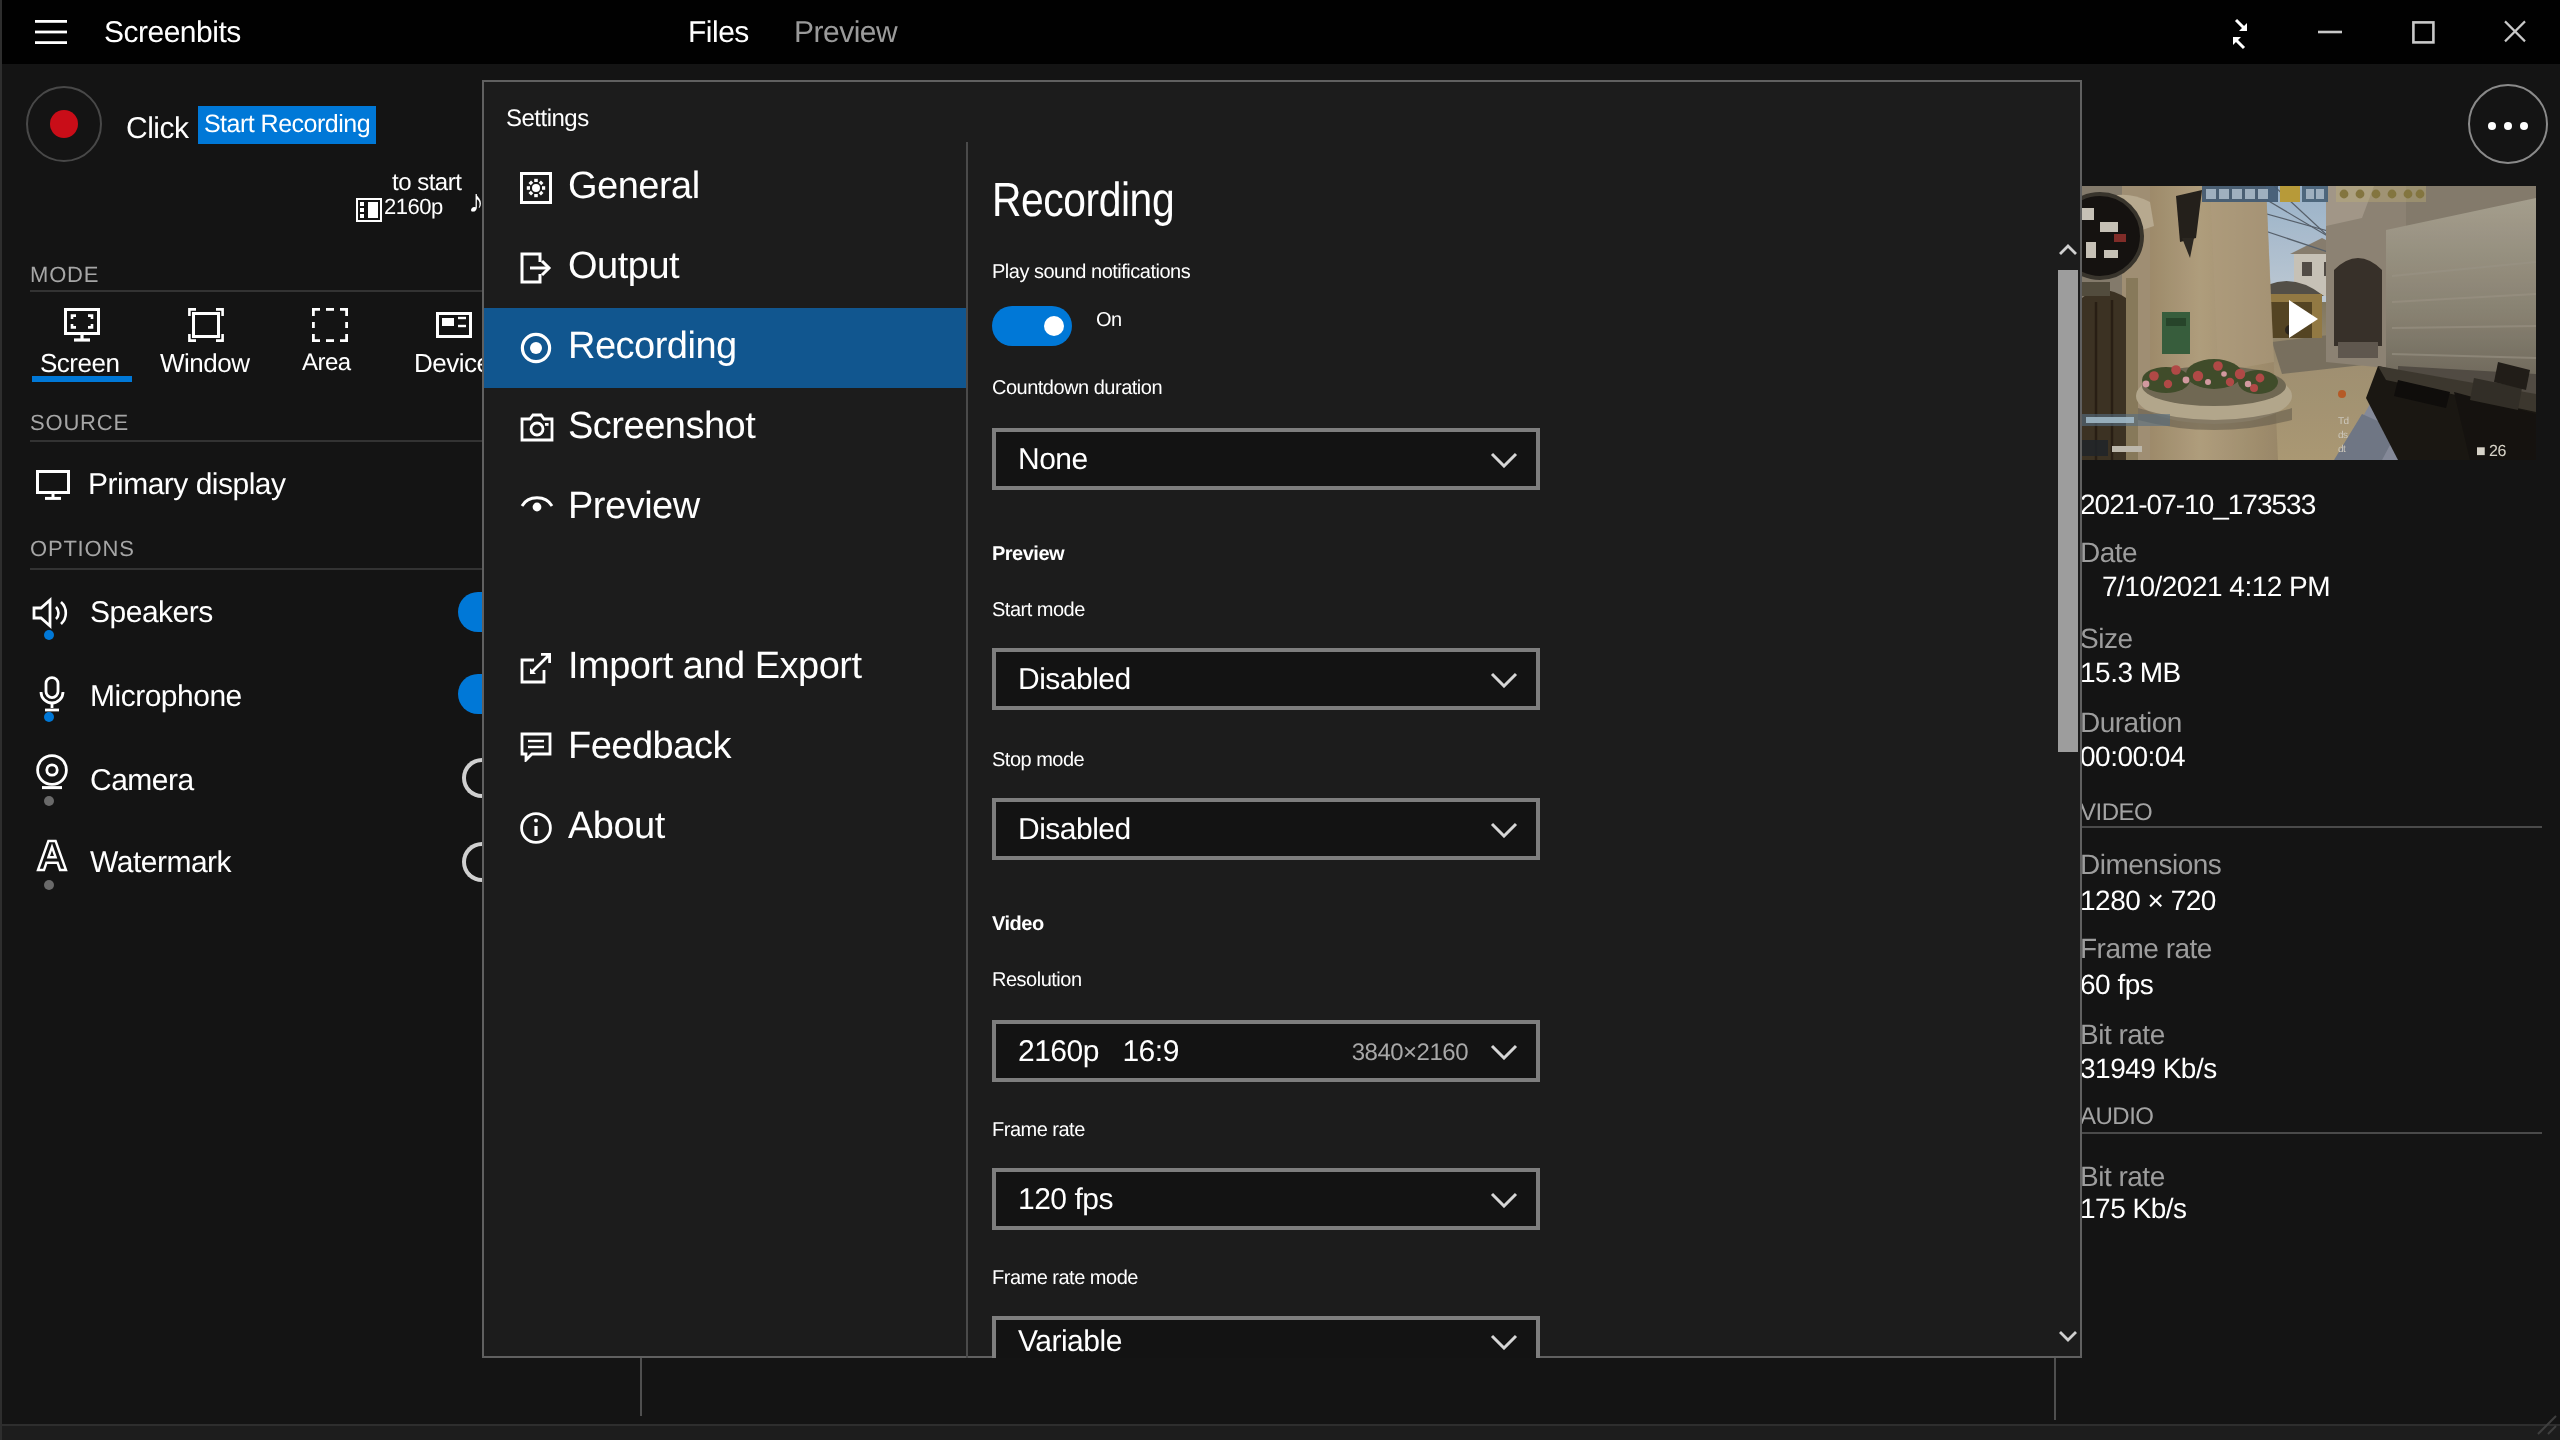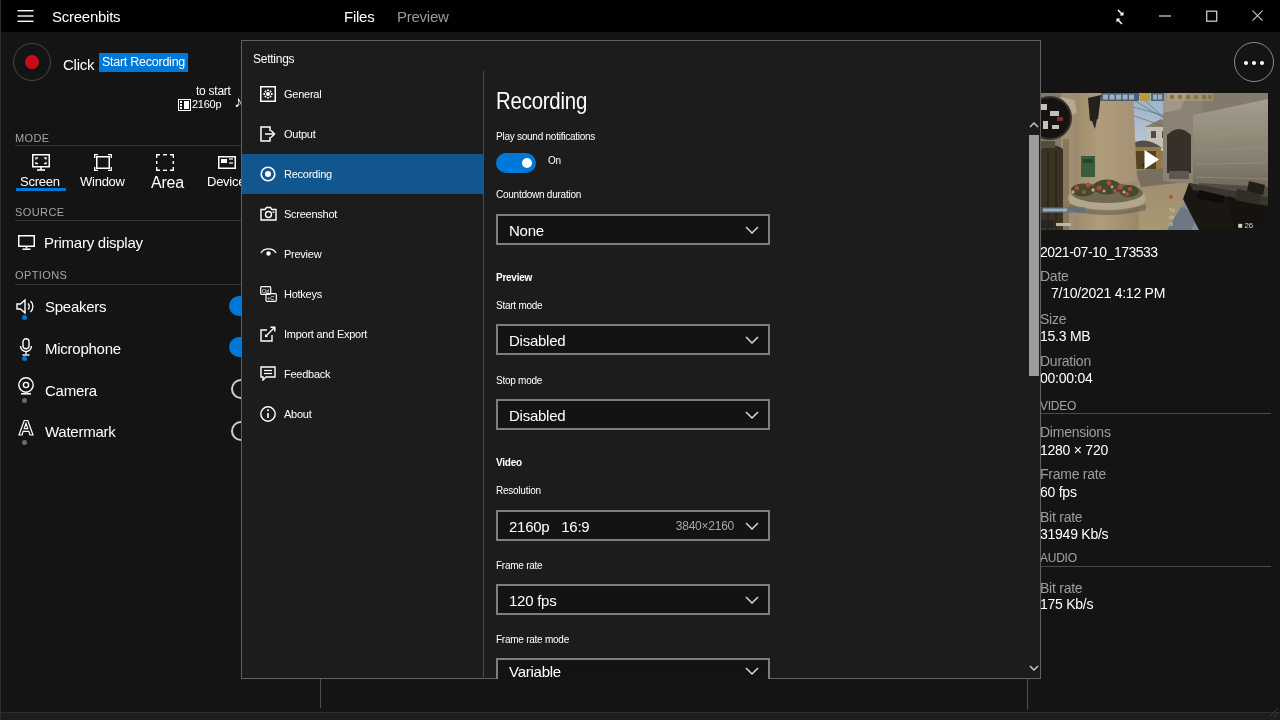--- a/index.html
+++ b/index.html
@@ -12,21 +12,21 @@
   .tb-txt { position:absolute; font-size:15px; color:#fff; }
   
   .seclabel { position:absolute; font-size:11px; color:#a6a6a6; letter-spacing:0.4px; }
   .hline { position:absolute; height:1px; background:#333; }
   .ltxt { position:absolute; font-size:15px; color:#fff; }
   .graydot { position:absolute; width:5px; height:5px; border-radius:50%; }
   
   #dialog { left:240px; top:40px; width:800px; height:639px; background:#1c1c1c;
     border:1px solid #606060; }
   .navitem { position:absolute; left:0; width:241px; height:40px; color:#fff; }
-  .navitem .lbl { position:absolute; left:42px; top:50%; transform:translateY(-50%); font-size:11px; }
+  .navitem .lbl { position:absolute; left:42px; top:50%; transform:translateY(-50%); font-size:19px; }
   .navitem svg { position:absolute; left:18px; top:12px; }
   .dlg-lbl { position:absolute; font-size:10px; color:#fff; }
   .dd { position:absolute; left:254px; width:274px; height:31px; background:#131313;
     border:2px solid #7e7e7e; color:#fff; }
   .dd .val { position:absolute; left:11px; top:50%; transform:translateY(-50%); font-size:15px; }
   .dd svg.chev { position:absolute; right:9px; top:50%; transform:translateY(-50%); }
   
   .rp-lbl { position:absolute; font-size:14px; color:#9d9d9d; }
   .rp-val { position:absolute; font-size:14px; color:#fff; }
   .rp-sec { position:absolute; font-size:12px; color:#a3a3a3; }
@@ -85,21 +85,21 @@
       <rect x="6" y="2" width="5" height="8" fill="#fff"></rect>
     </svg>
     <div class="ltxt" style="left:191px; top:66px; font-size:11px;">2160p</div>
     <div class="ltxt" style="left:233px; top:61px; font-size:16px;">♪</div>
 
     <div class="seclabel" style="left:14px; top:100px;">MODE</div>
     <div class="hline" style="left:14px; top:113px; width:306px;"></div>
 
     <div class="ltxt" style="left:19px; top:142px; font-size:13px;">Screen</div>
     <div class="ltxt" style="left:79px; top:142px; font-size:13px;">Window</div>
-    <div class="ltxt" style="left:150px; top:142px; font-size:16px;">Area</div>
+    <div class="ltxt" style="left:150px; top:142px; font-size:12px;">Area</div>
     <div class="ltxt" style="left:206px; top:142px; font-size:13px;">Device</div>
     <div class="abs" style="left:15px; top:156px; width:50px; height:3px; background:#0078d7;"></div>
 
     <svg class="abs" style="left:31px; top:122px;" width="18" height="17" viewBox="0 0 18 17">
       <rect x="0.75" y="0.75" width="16.5" height="12" fill="none" stroke="#fff" stroke-width="1.5"></rect>
       <g stroke="#fff" stroke-width="1.3" fill="none">
         <path d="M4 5.5 V3.8 H6"></path>
           <path d="M12 3.8 H14 V5.5"></path>
           <path d="M14 8 V9.7 H12"></path>
           <path d="M6 9.7 H4 V8"></path>
@@ -427,29 +427,20 @@
         <rect x="12.5" y="5.5" width="1.8" height="1.4" fill="#fff"></rect>
       </svg>
     </div>
     <div class="navitem" style="top:193px;">
         <span class="lbl">Preview</span>
       <svg width="17" height="12" viewBox="0 0 17 12">
         <path d="M1 7 C4 1.5, 13 1.5, 16 7" fill="none" stroke="#fff" stroke-width="1.4"></path>
         <circle cx="8.5" cy="7.5" r="2.2" fill="#fff"></circle>
       </svg>
     </div>
-    <div class="navitem" style="top:233px;">
-        <span class="lbl">Hotkeys</span>
-      <svg width="17" height="16" viewBox="0 0 17 16">
-        <rect x="0.7" y="0.7" width="10" height="7.6" rx="1" fill="none" stroke="#fff" stroke-width="1.2"></rect>
-        <text x="2" y="6.6" font-size="5" fill="#fff" font-family="Liberation Sans">Ctrl</text>
-        <rect x="6" y="7.7" width="10.3" height="7.6" rx="1" fill="none" stroke="#fff" stroke-width="1.2"></rect>
-        <text x="7.3" y="13.8" font-size="5.5" fill="#fff" font-family="Liberation Sans">+C</text>
-      </svg>
-    </div>
     <div class="navitem" style="top:273px;">
         <span class="lbl">Import and Export</span>
       <svg width="16" height="16" viewBox="0 0 16 16">
         <path d="M12 9 V15 H1 V4 H7" fill="none" stroke="#fff" stroke-width="1.4"></path>
         <path d="M5.5 10.5 L14 2 M10.5 1.2 L14.8 1.2 L14.8 5.5" fill="none" stroke="#fff" stroke-width="1.4"></path>
         <path d="M5 8 L5 11 L8 11 Z" fill="#fff"></path>
       </svg>
     </div>
     <div class="navitem" style="top:313px;">
         <span class="lbl">Feedback</span>

